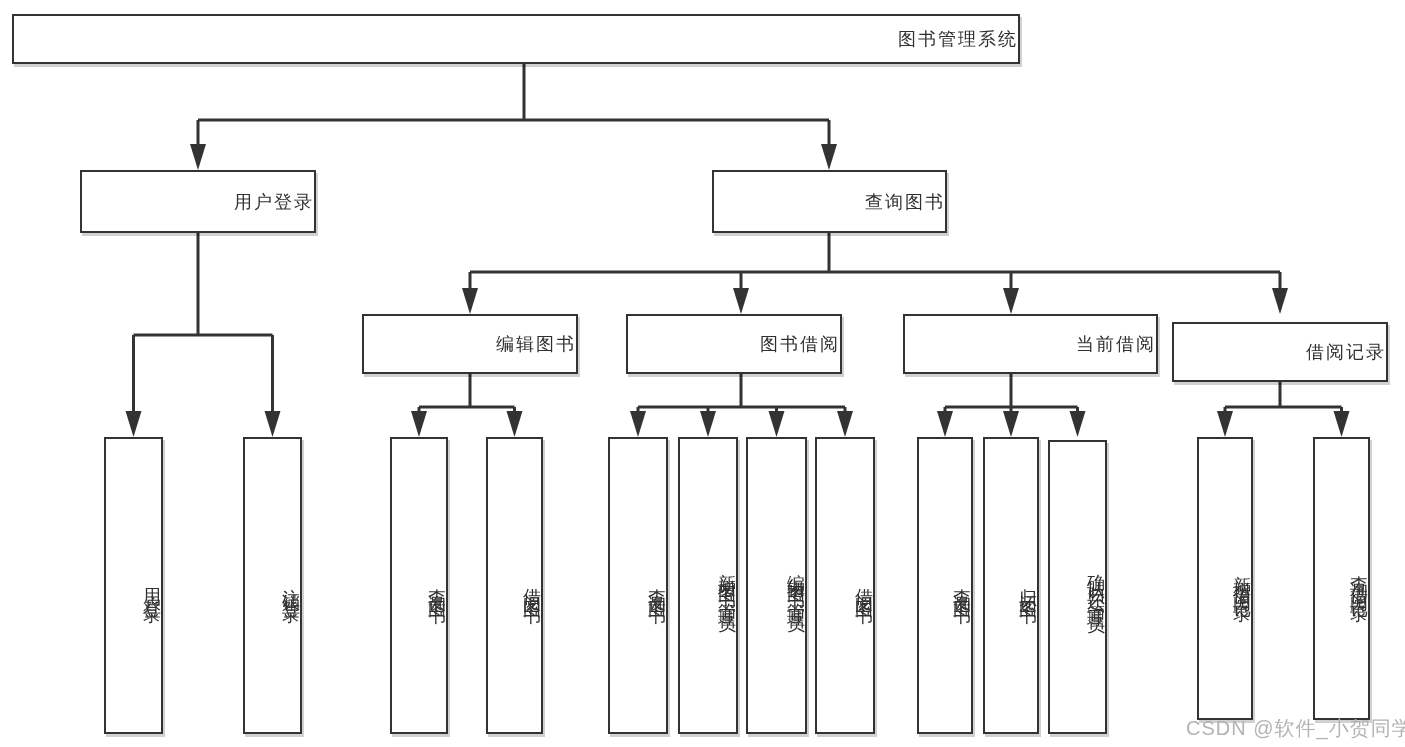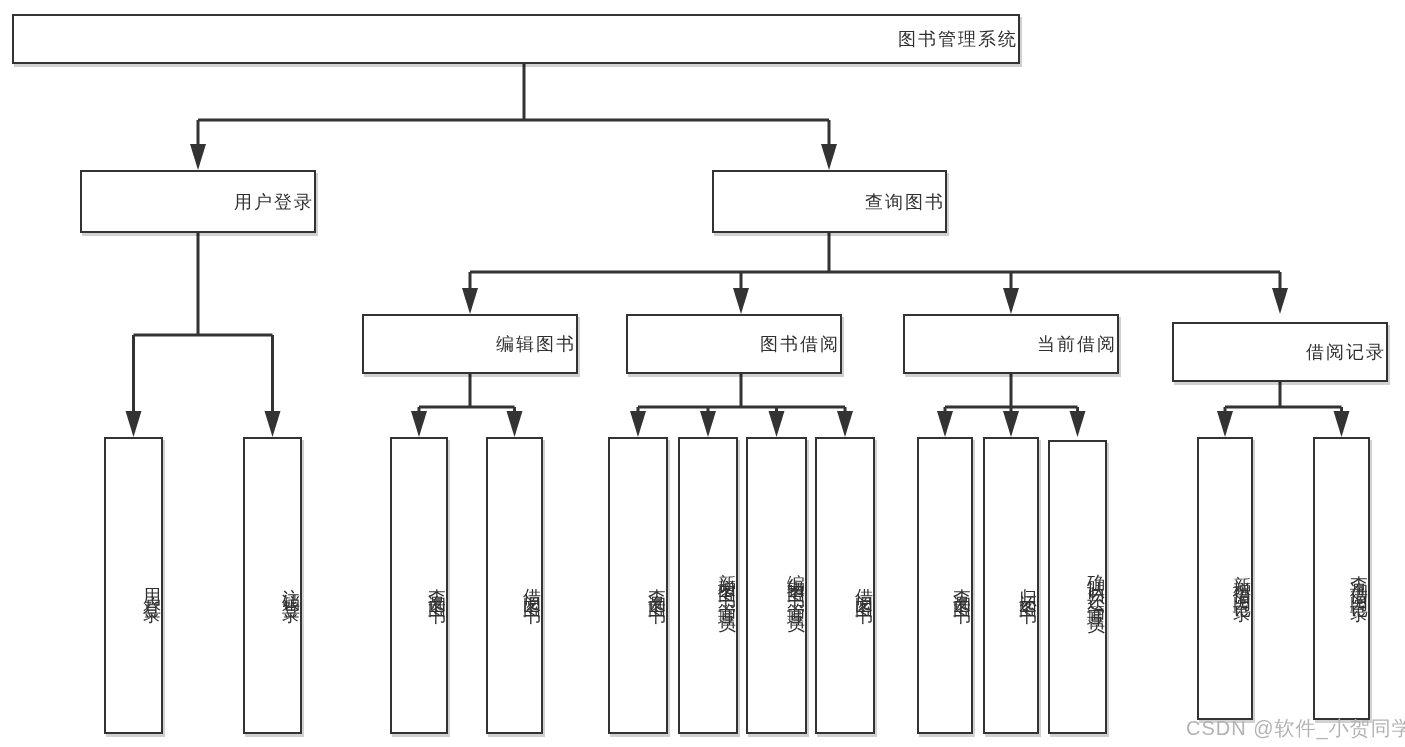--- a/index.html
+++ b/index.html
@@ -104,21 +104,21 @@
   <div class="box" style="left:712px;top:170px;width:235px;height:63px">
     <span class="lbl">查询图书</span>
   </div>
 
   <div class="box" style="left:362px;top:314px;width:216px;height:60px">
     <span class="lbl">编辑图书</span>
   </div>
   <div class="box" style="left:626px;top:314px;width:216px;height:60px">
     <span class="lbl">图书借阅</span>
   </div>
-  <div class="box" style="left:903px;top:314px;width:216px;height:60px">
+  <div class="box" style="left:903px;top:314px;width:255px;height:60px">
     <span class="lbl">当前借阅</span>
   </div>
   <div class="box" style="left:1172px;top:322px;width:216px;height:60px">
     <span class="lbl">借阅记录</span>
   </div>
 
   <div class="box vert" style="left:104px;top:437px;width:59px;height:297px">
     <span class="lbl">用户登录</span>
   </div>
   <div class="box vert" style="left:243px;top:437px;width:59px;height:297px">

